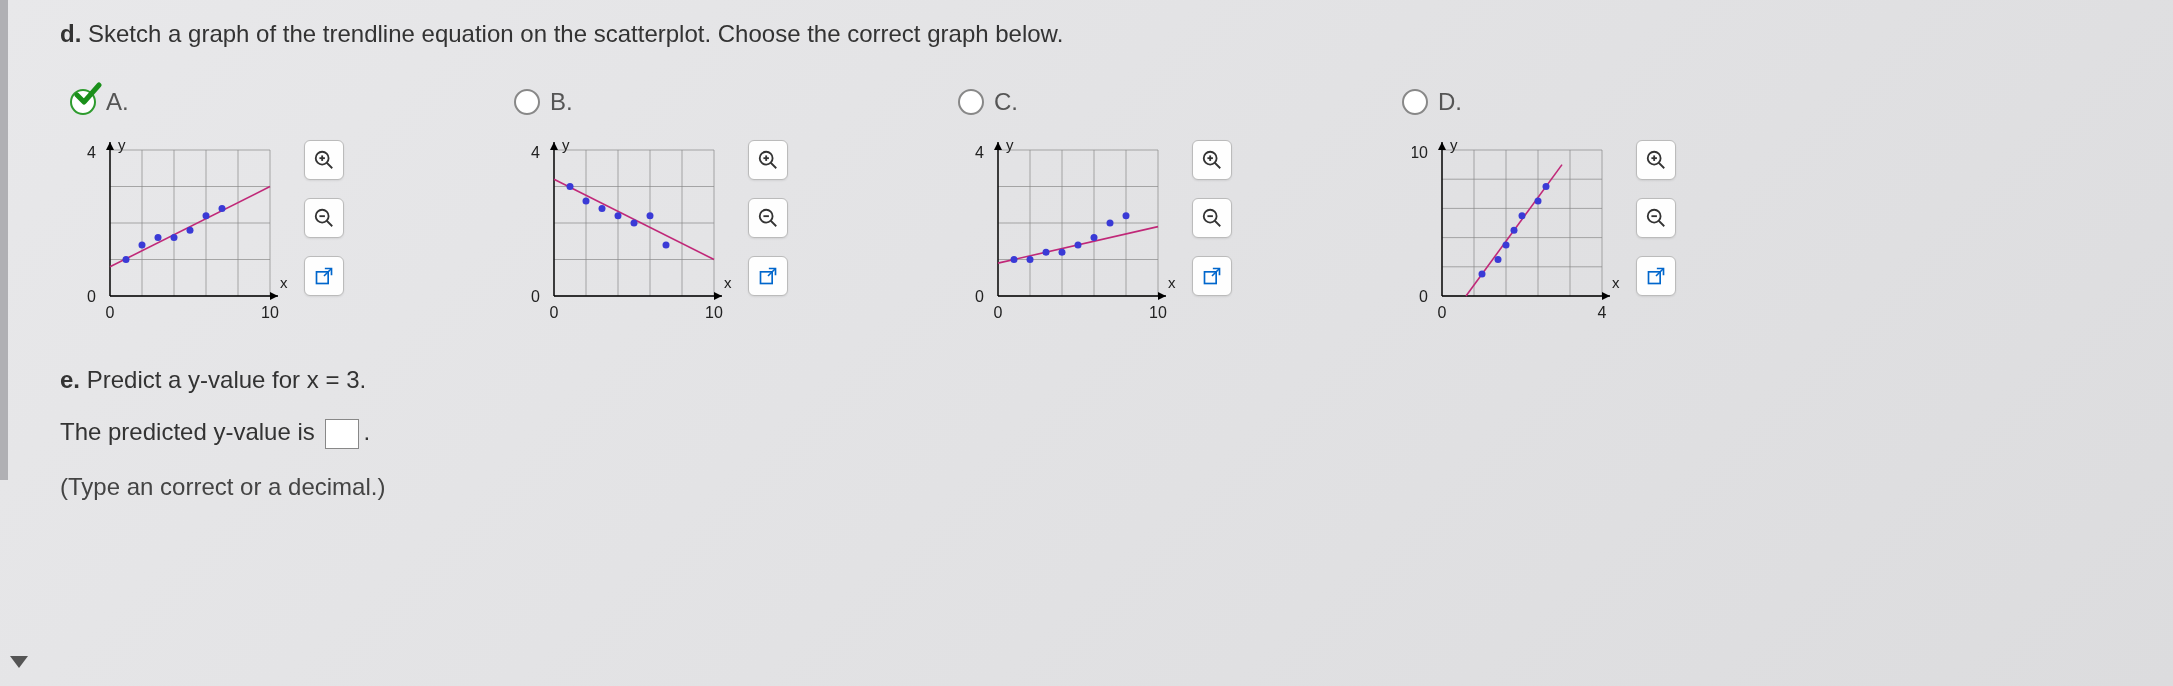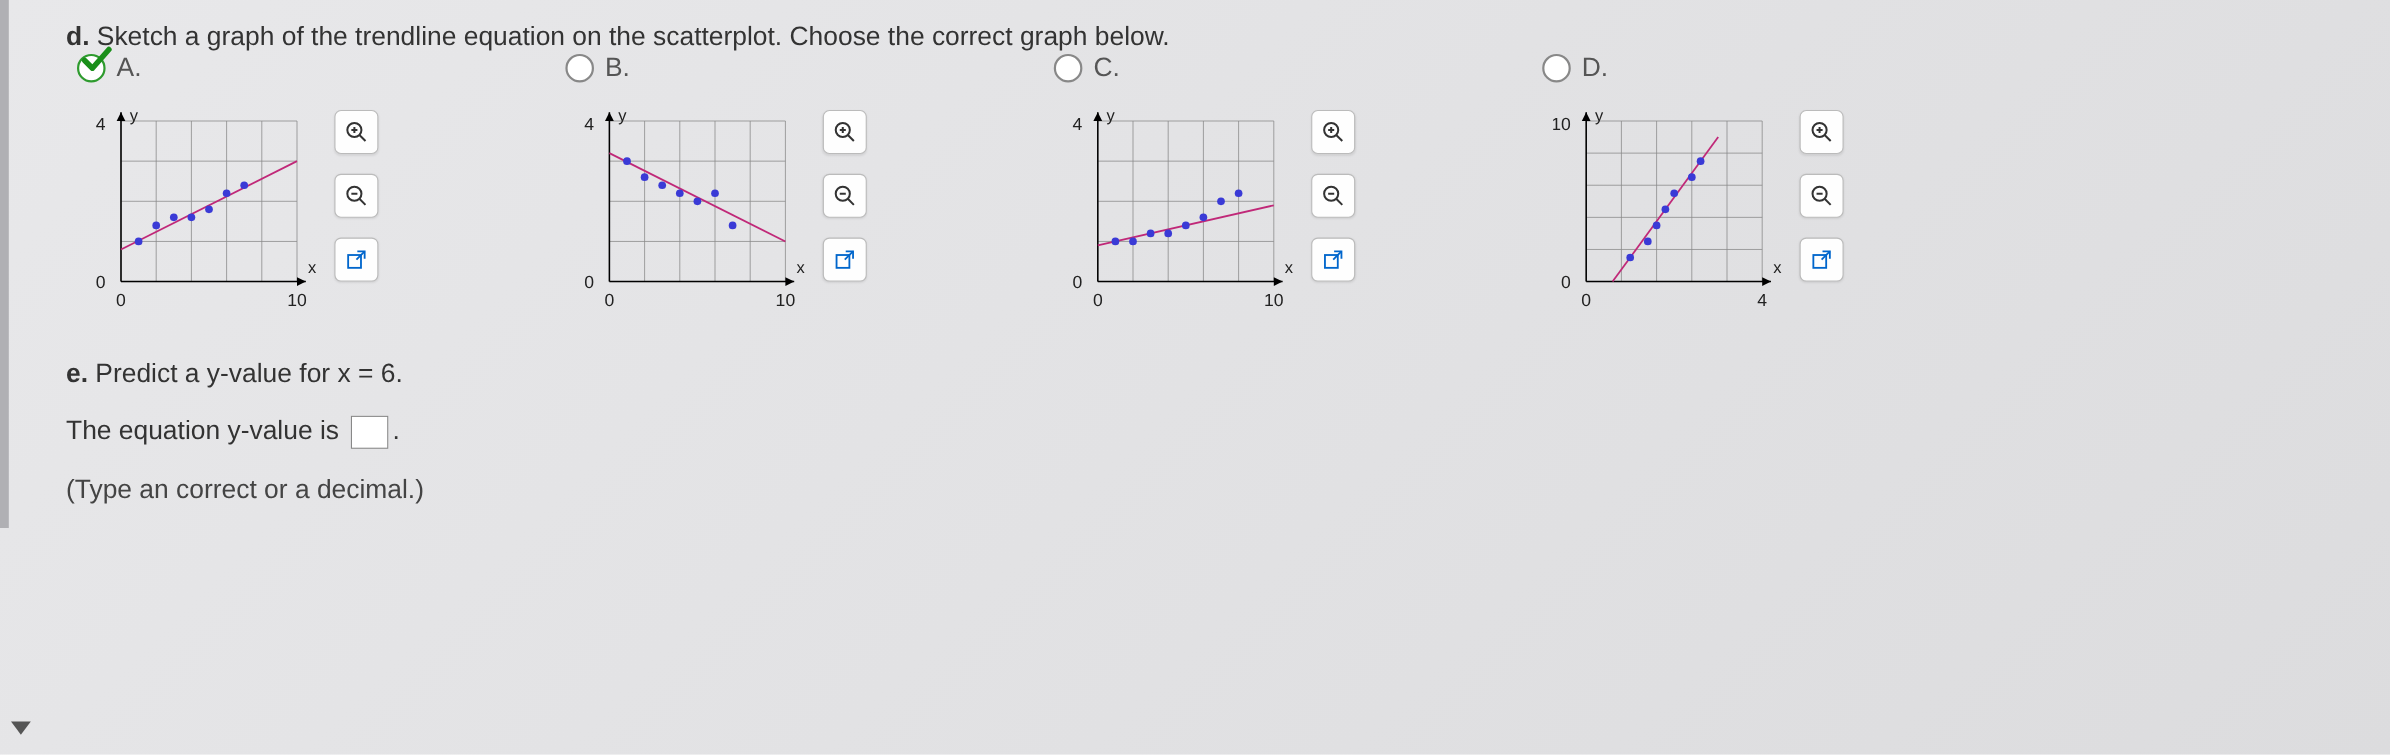--- a/index.html
+++ b/index.html
@@ -12,21 +12,21 @@
     color: #333;
     font-size: 24px;
     padding: 20px 0 0 60px;
   }
   .left-bar {
     position: absolute;
     left: 0; top: 0;
     width: 8px; height: 480px;
     background: #b0b0b4;
   }
-  .question-text { }
+  .question-text { margin-bottom: 40px; }
   .bold { font-weight: bold; }
   .options-row {
     display: flex;
     gap: 180px;
     margin-left: 20px;
     margin-bottom: 40px;
   }
   .option { display: flex; flex-direction: column; }
   .option-header {
     display: flex; align-items: center; gap: 10px;
@@ -348,21 +348,21 @@
           </div>
       </div>
     </div>
   </div>
 
 </div>
 
 <div class="part-e">
   <p>
     <span class="bold">e.</span>
-    <span>Predict a y-value for x = 6.</span>
+    <span>Predict a y-value for x = 3.</span>
   </p>
   <p>
-    <span>The equation y-value is </span><span class="answer-box"></span><span>.</span>
+    <span>The predicted y-value is </span><span class="answer-box"></span><span>.</span>
   </p>
   <p class="hint">(Type an correct or a decimal.)</p>
 </div>
 
 <div class="caret"></div>
 
 </body></html>

